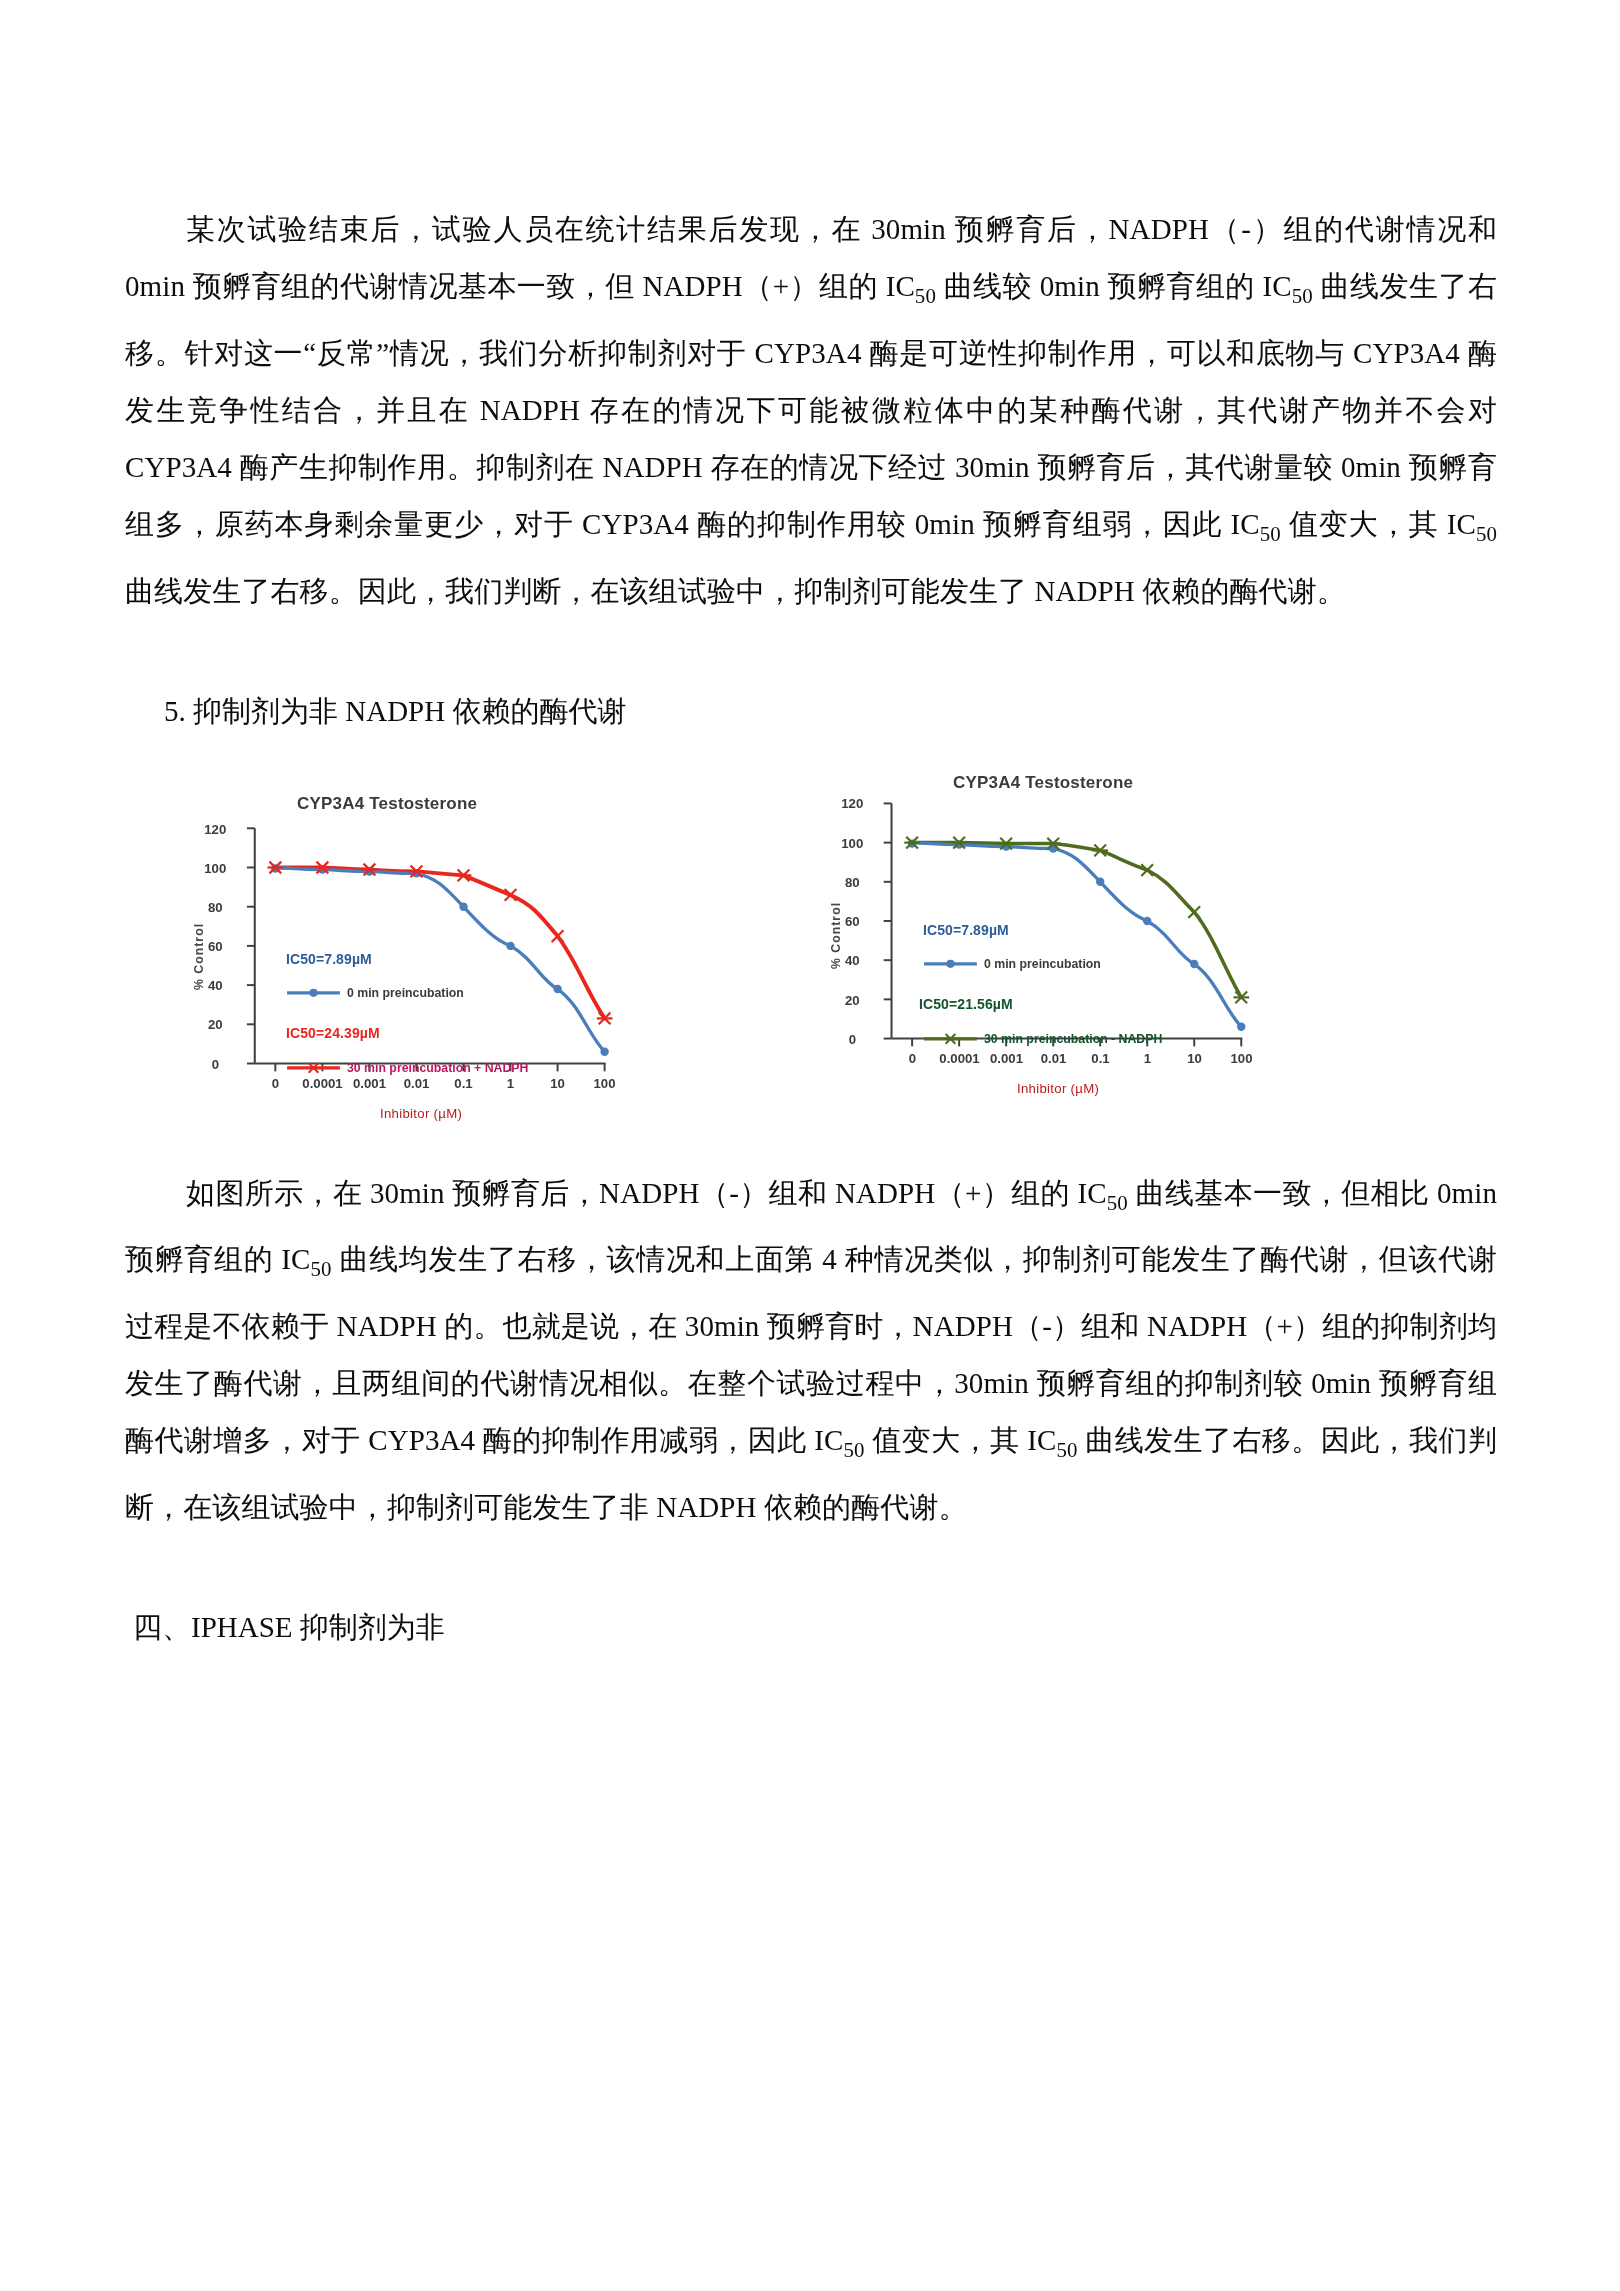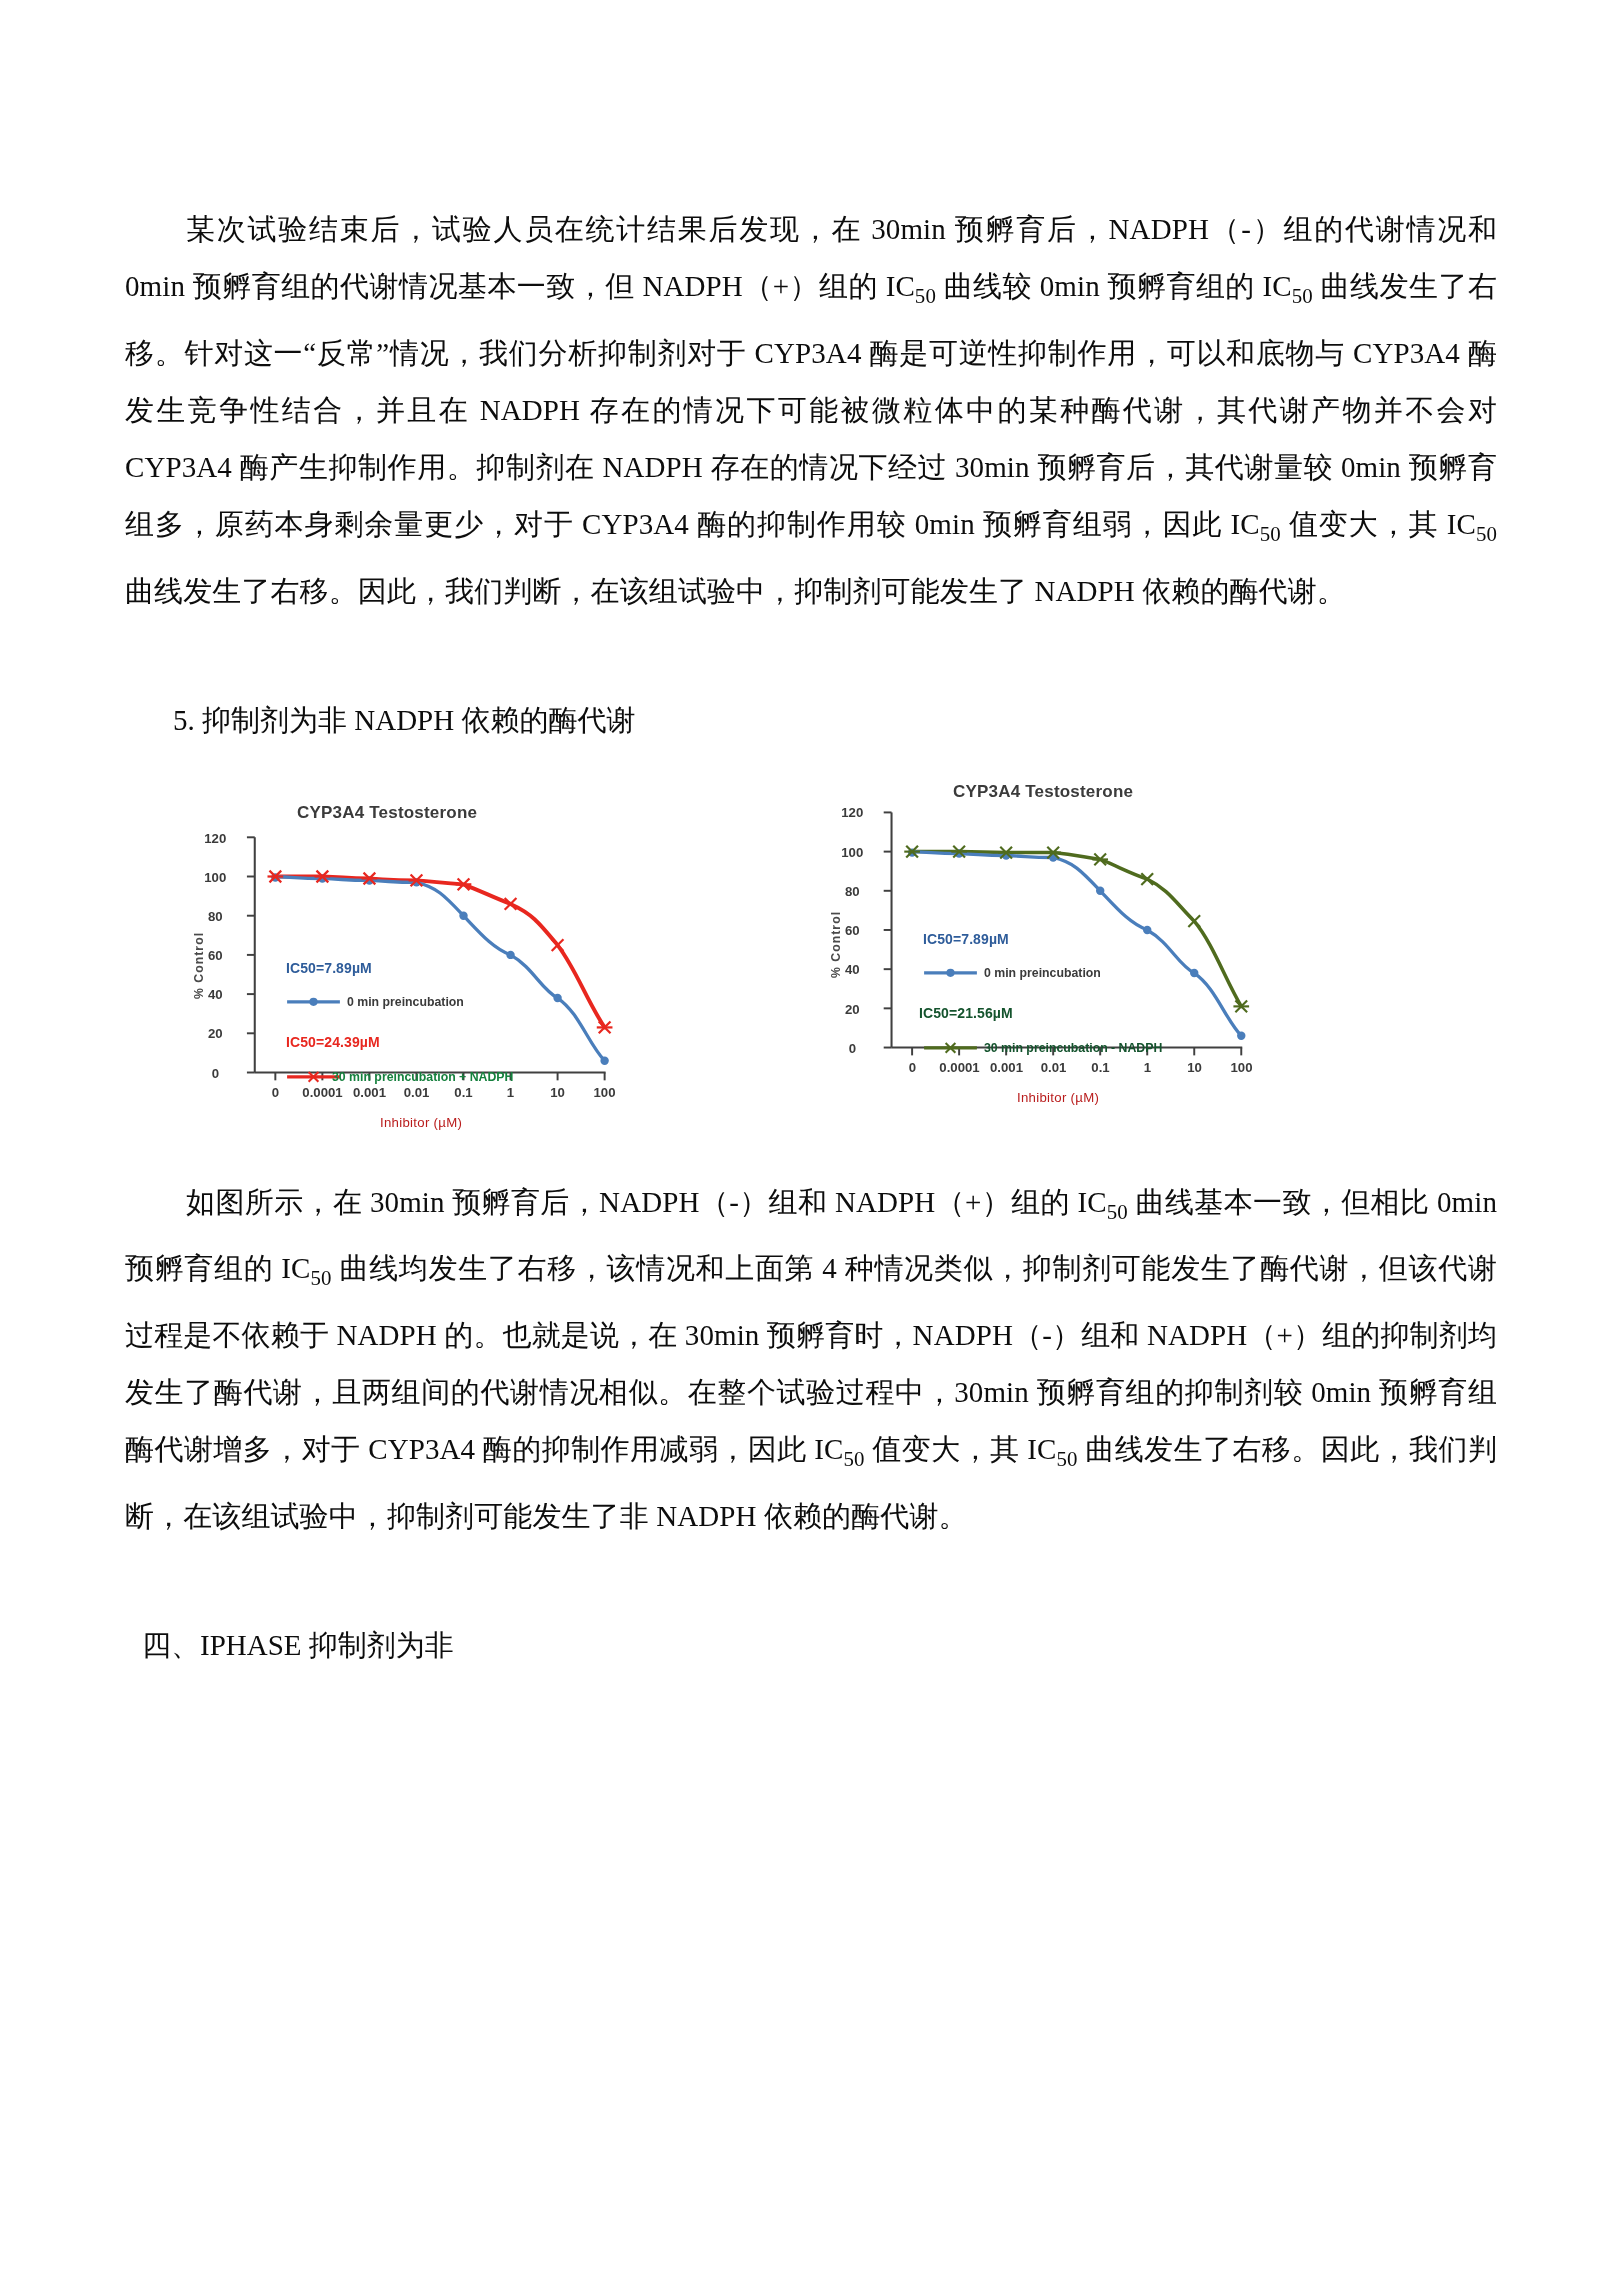--- a/index.html
+++ b/index.html
@@ -37,21 +37,21 @@
     text-justify: inter-ideograph;
     letter-spacing: 0.1px;
     color: #0d0d0d;
   }
   p.body-text.first { text-indent: 61px; }
   .sub { vertical-align: sub; font-size: 0.72em; }
   .heading-num {
     font-family: "Liberation Serif", serif;
     font-size: 29px;
     line-height: 57px;
-    margin: 17px;
+    margin: 8px;
     color: #0d0d0d;
   }
   .spacer-sm { height: 55px; }
   .spacer-md { height: 39px; }
 
   
   .figure-row {
     position: relative;
     width: 1372px;
     height: 353px;
@@ -238,21 +238,21 @@
         <div class="legend-text" style="left:163px; top:192px; color:#3b3b3b;">0 min preincubation</div>
 
         <div class="ic50-text" style="left:102px; top:231px; color:#E8271F;">IC50=24.39µM</div>
         <svg style="position:absolute;left:102px;top:267px;" width="55" height="13.7" viewBox="0 0 56 14">
           <line x1="1" y1="7" x2="55" y2="7" stroke="#E8271F" stroke-width="3.2"></line>
           <g stroke="#E8271F" stroke-width="2.1">
             <line x1="23" y1="2" x2="33" y2="12"></line>
               <line x1="33" y1="2" x2="23" y2="12"></line>
           </g>
         </svg>
-        <div class="legend-text" style="left:148px; top:267px; color:#15803d;">30 min preincubation + NADPH</div>
+        <div class="legend-text" style="left:163px; top:267px; color:#be185d;">30 min preincubation + NADPH</div>
 
         <div class="tick-x" style="left:68px;  top:282px; width:47px;">0</div>
         <div class="tick-x" style="left:109px; top:282px; width:59px;">0.0001</div>
         <div class="tick-x" style="left:158px; top:282px; width:55px;">0.001</div>
         <div class="tick-x" style="left:207px; top:282px; width:51px;">0.01</div>
         <div class="tick-x" style="left:256px; top:282px; width:47px;">0.1</div>
         <div class="tick-x" style="left:303px; top:282px; width:47px;">1</div>
         <div class="tick-x" style="left:350px; top:282px; width:47px;">10</div>
         <div class="tick-x" style="left:397px; top:282px; width:47px;">100</div>
 

